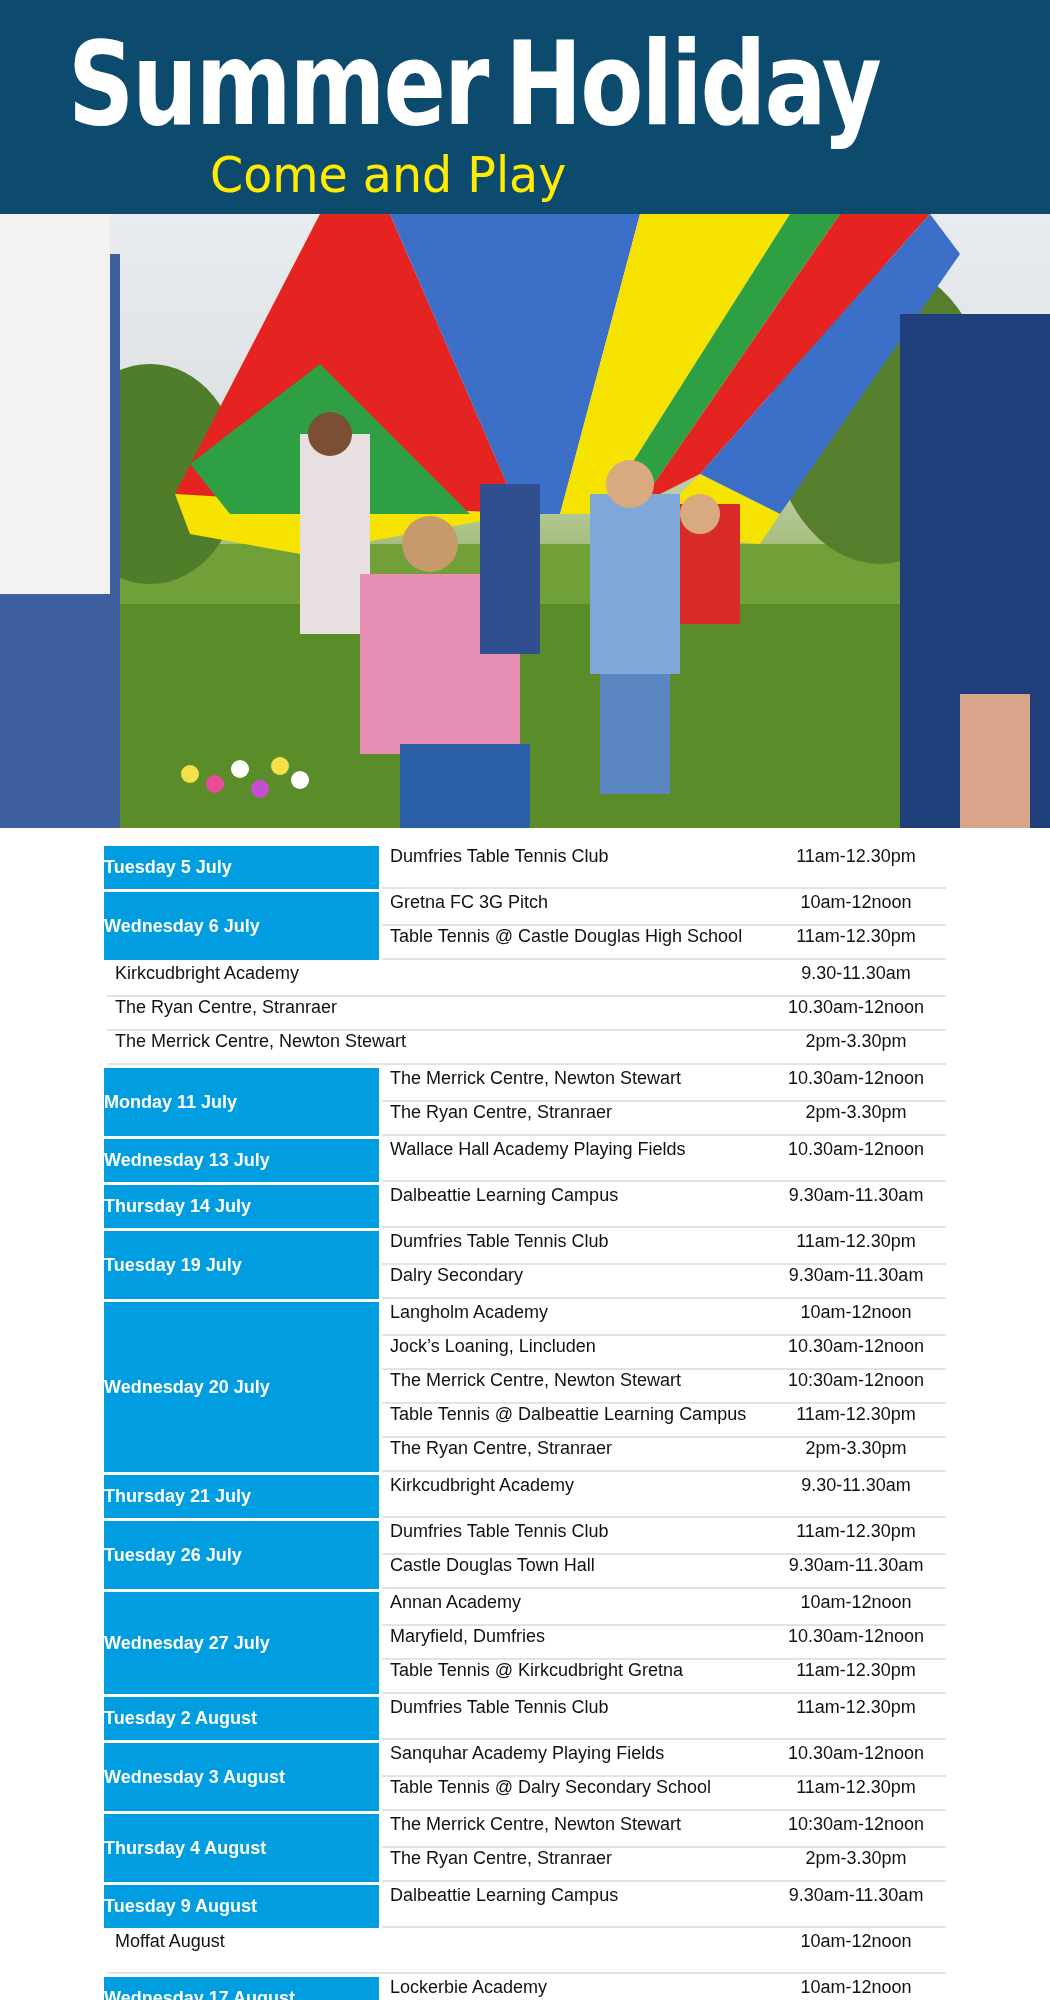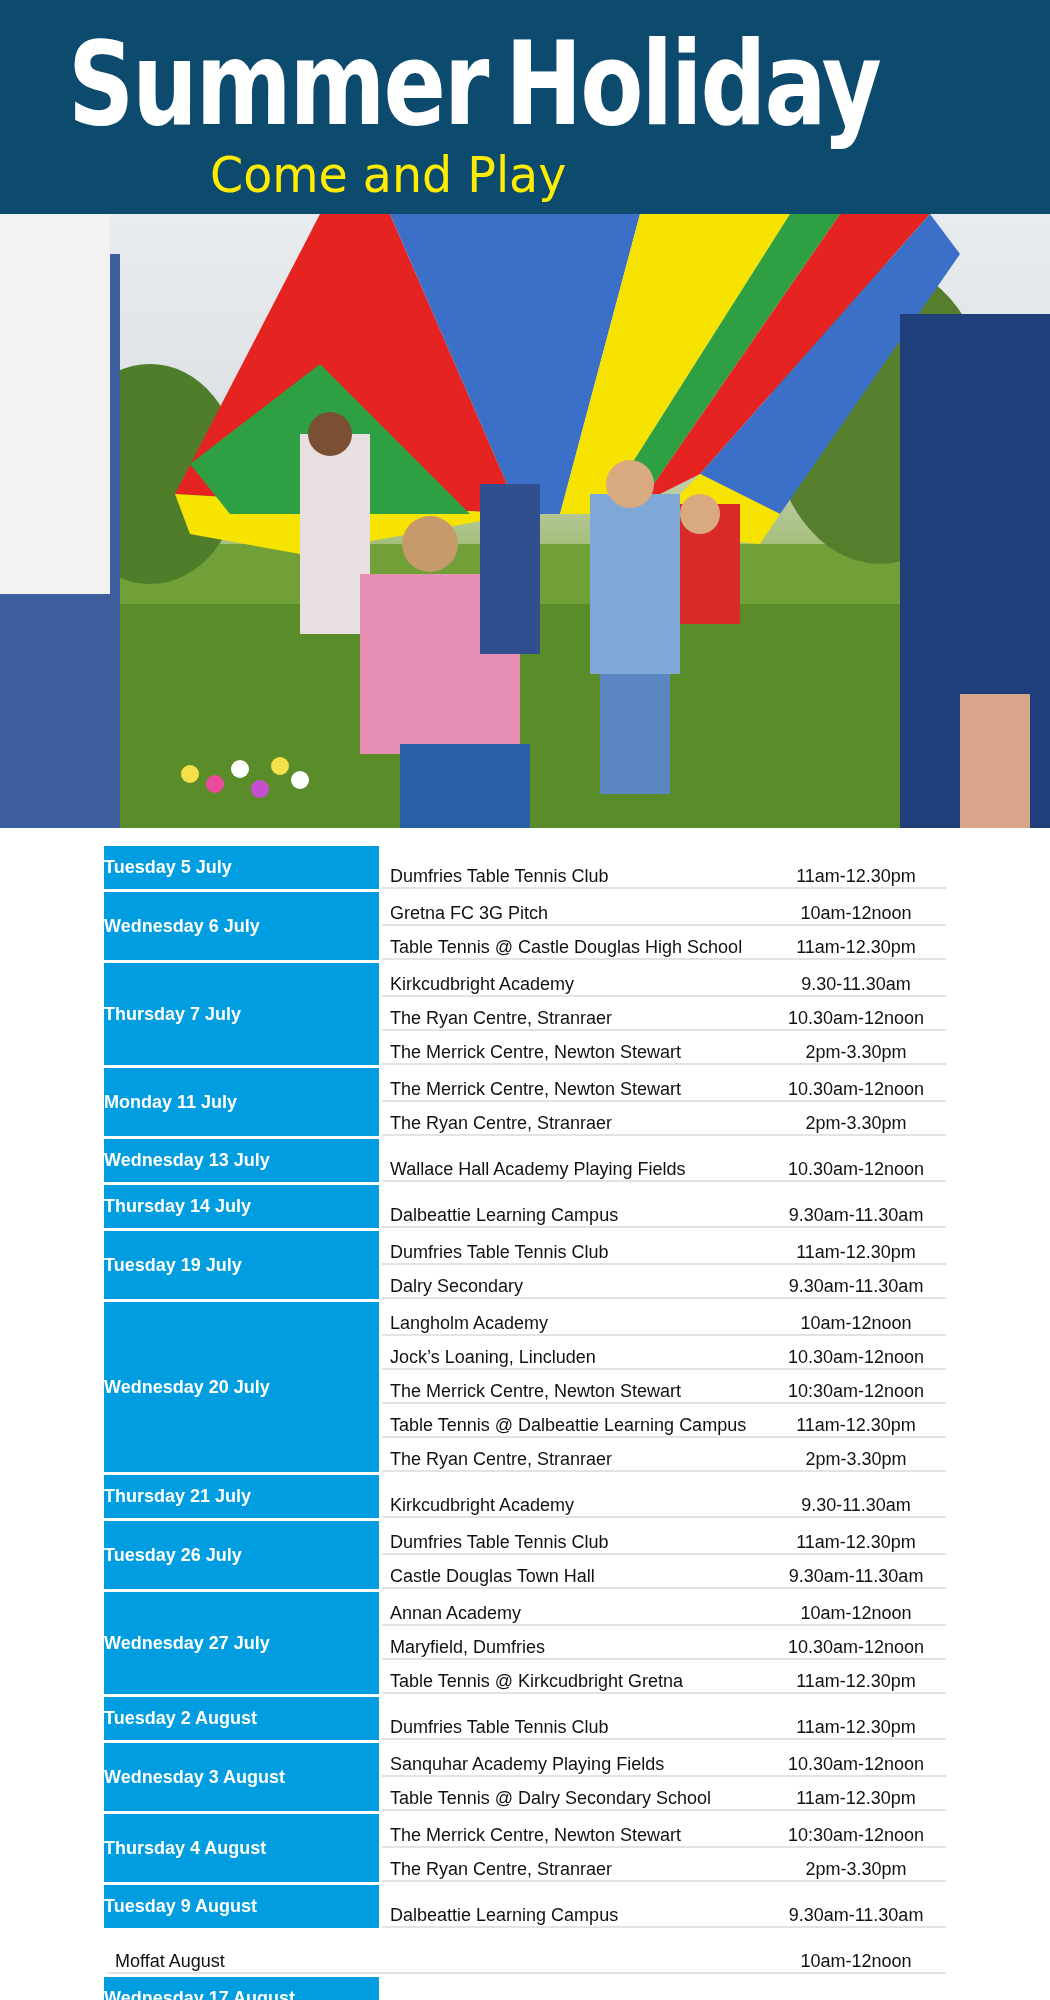--- a/index.html
+++ b/index.html
@@ -15,21 +15,21 @@
 
   .photo { position: absolute; left: 0; top: 214px; width: 1050px; height: 614px; overflow: hidden;
            background: linear-gradient(180deg, #e9ecef 0%, #dfe3e6 30%, #9cb86a 58%, #5f8f2e 75%, #4c7a22 100%); }
   .photo svg { position: absolute; left: 0; top: 0; }
 
   .schedule { position: absolute; left: 104px; top: 846px; width: 842px; }
   .group { display: flex; border-bottom: 3px solid #ffffff; }
   .date-cell { width: 275px; background: #009de0; color: #ffffff; font-weight: bold; font-size: 18px;
                display: flex; align-items: center; box-sizing: border-box; }
   .entries { flex: 1; margin-left: 3px; }
-  .entry { display: flex; align-items: flex-end; height: 34px; border-bottom: 2px solid #e3e3e3; box-sizing: border-box;
+  .entry { display: flex; align-items: flex-start; height: 34px; border-bottom: 2px solid #e3e3e3; box-sizing: border-box;
            font-size: 18px; color: #111111; }
   .entry:last-child { border-bottom: 2px solid #e3e3e3; }
   .group.single .entry { height: 43px; }
   .venue { padding-left: 8px; flex: 1; white-space: nowrap; }
   .time { width: 180px; text-align: center; white-space: nowrap; }
 </style>
 </head>
 <body>
 
 <div class="header">
@@ -101,21 +101,20 @@
           <span class="venue">Gretna FC 3G Pitch</span>
           <span class="time">10am-12noon</span>
         </div>
         <div class="entry">
           <span class="venue">Table Tennis @ Castle Douglas High School</span>
           <span class="time">11am-12.30pm</span>
         </div>
       </div>
     </div>
     <div class="group">
-      <div class="date-cell">Thursday 7 July</div>
       <div class="entries">
         <div class="entry">
           <span class="venue">Kirkcudbright Academy</span>
           <span class="time">9.30-11.30am</span>
         </div>
         <div class="entry">
           <span class="venue">The Ryan Centre, Stranraer</span>
           <span class="time">10.30am-12noon</span>
         </div>
         <div class="entry">

